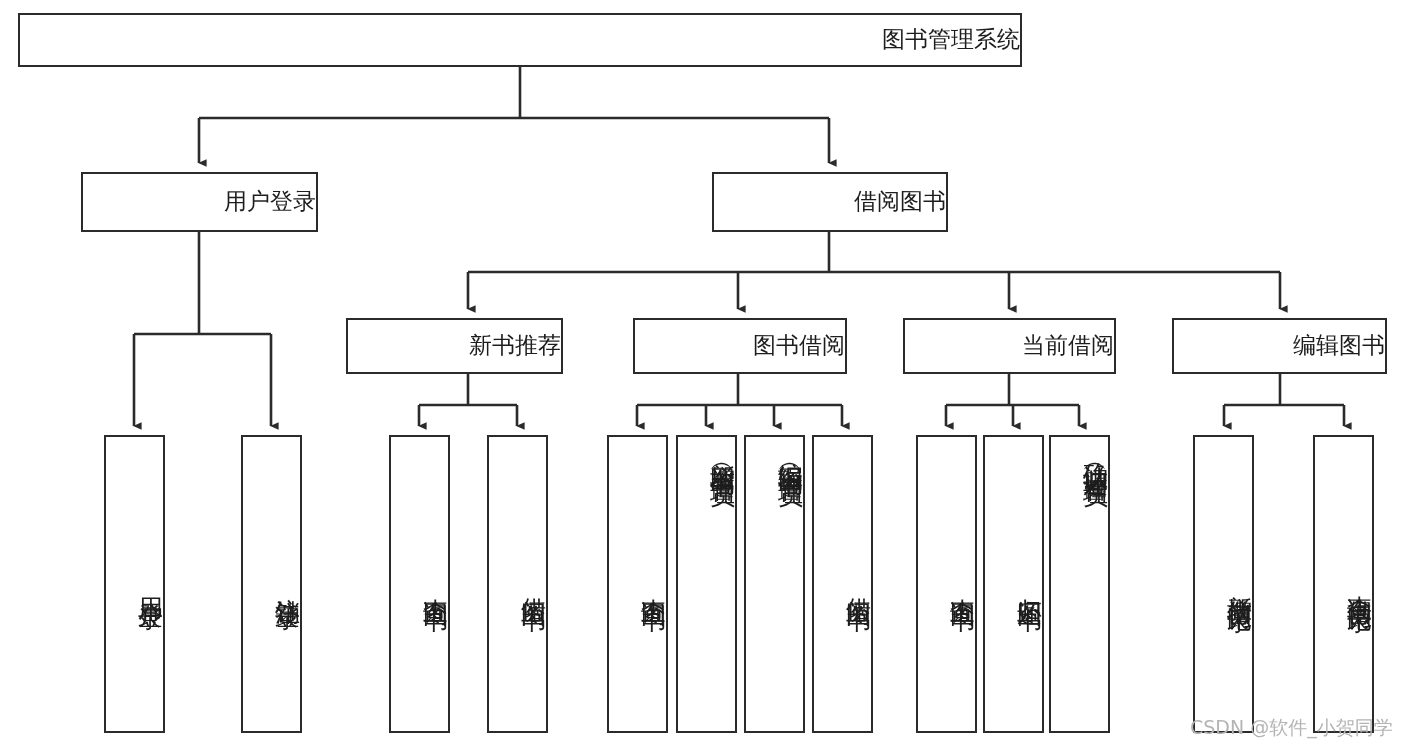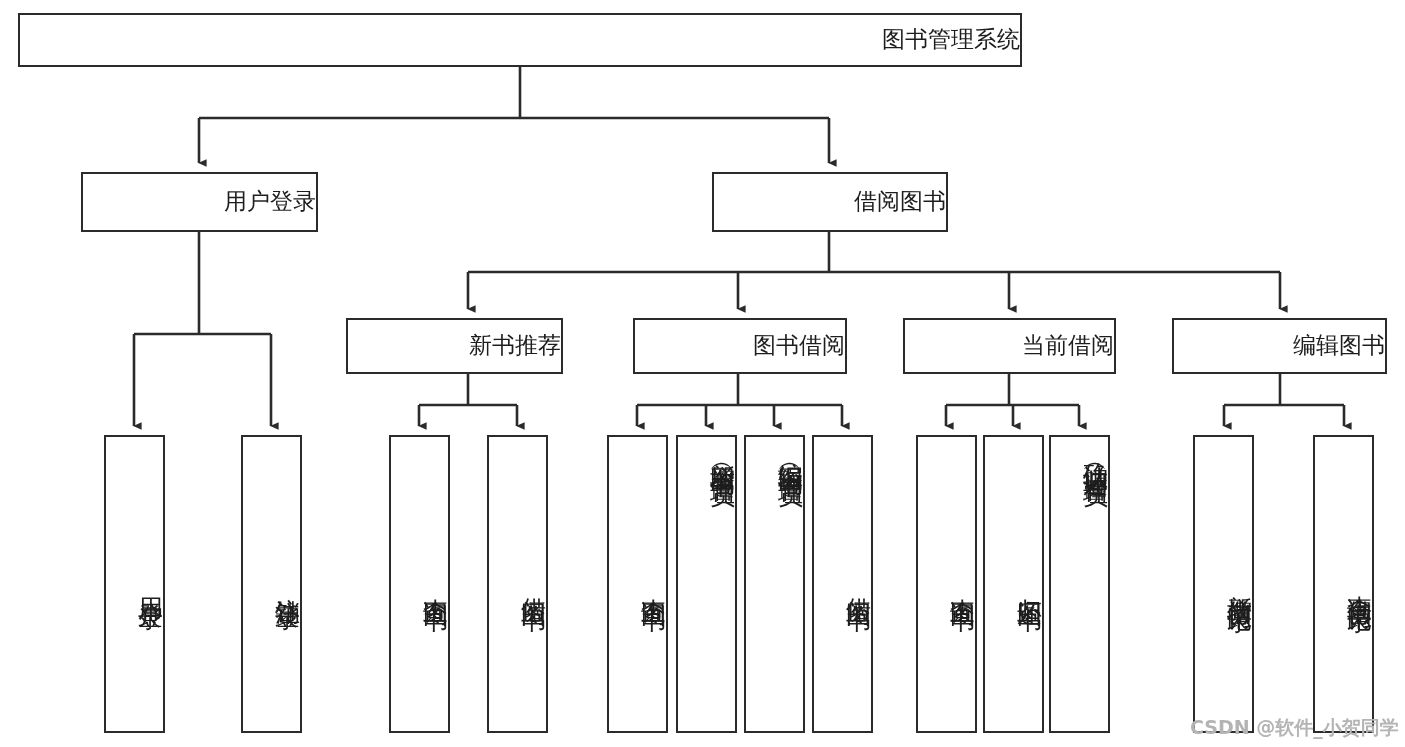--- a/index.html
+++ b/index.html
@@ -63,21 +63,20 @@
     align-items: center;
     padding-top: 0;
   }
   .watermark {
     position: absolute;
     color: #b4b4b4;
     font-size: 19px;
     white-space: nowrap;
     z-index: 3;
     user-select: none;
-    font-weight: bold;
   }
 </style>
 </head>
 <body>
 
 <div id="diagram-canvas">
 
   <svg id="connector-layer" viewBox="0 0 1405 747" width="1405" height="747">
     <defs>
       <marker id="arrowhead" markerWidth="9" markerHeight="9" refX="4.2" refY="7.6" orient="auto" markerUnits="userSpaceOnUse">

